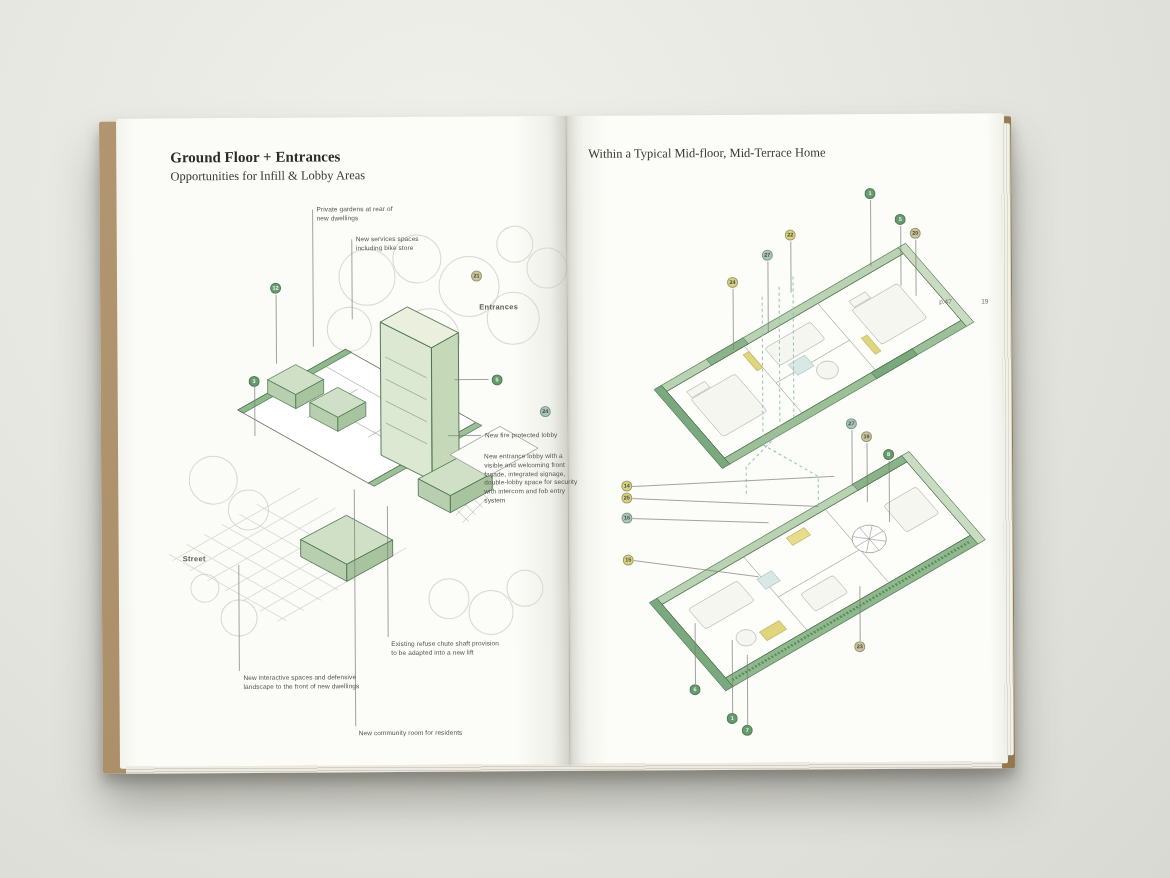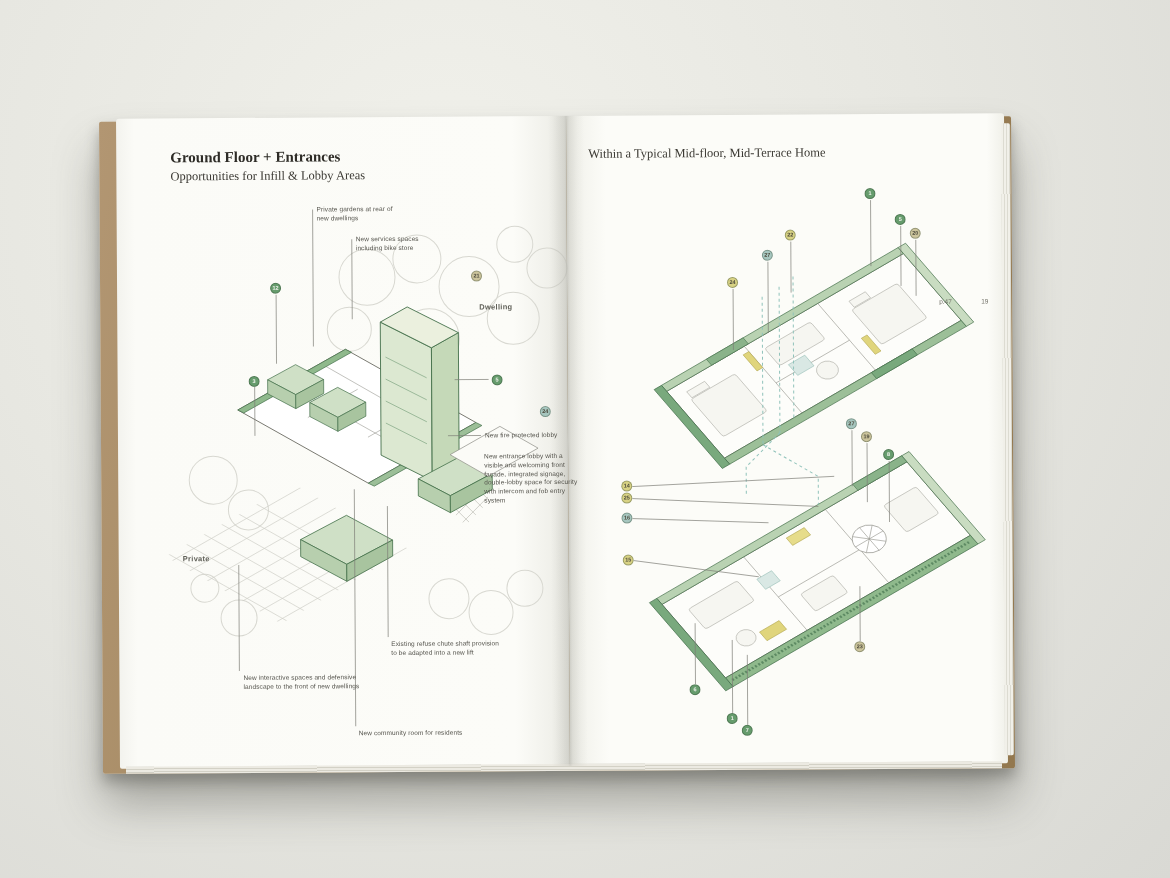--- a/index.html
+++ b/index.html
@@ -267,22 +267,22 @@
   </div>
 
   <div class="anno" style="left:200px;top:88px;width:86px;">Private gardens at rear of new dwellings</div>
   <div class="anno" style="left:239px;top:118px;width:86px;">New services spaces including bike store</div>
   <div class="anno" style="left:367px;top:315px;width:100px;">New fire protected lobby</div>
   <div class="anno" style="left:366px;top:336px;width:99px;">New entrance lobby with a visible and welcoming front façade, integrated signage, double-lobby space for security with intercom and fob entry system</div>
   <div class="anno" style="left:272px;top:523px;width:110px;">Existing refuse chute shaft provision to be adapted into a new lift</div>
   <div class="anno" style="left:124px;top:556px;width:128px;">New interactive spaces and defensive landscape to the front of new dwellings</div>
   <div class="anno" style="left:239px;top:612px;width:130px;">New community room for residents</div>
 
-  <div class="arealabel" style="left:362px;top:186px;">Dwelling</div>
-  <div class="arealabel" style="left:64px;top:436px;">Private</div>
+  <div class="arealabel" style="left:362px;top:186px;">Entrances</div>
+  <div class="arealabel" style="left:64px;top:436px;">Street</div>
 
   <div class="marker" style="left: 153px; top: 165px; background-color: rgb(102, 156, 109); color: rgb(242, 244, 238);">12</div>
   <div class="marker" style="left: 131px; top: 258px; background-color: rgb(102, 156, 109); color: rgb(242, 244, 238);">3</div>
   <div class="marker" style="left: 354px; top: 154px; background-color: rgb(204, 196, 156); color: rgb(76, 74, 60);">21</div>
   <div class="marker" style="left: 374px; top: 258px; background-color: rgb(102, 156, 109); color: rgb(242, 244, 238);">5</div>
   <div class="marker" style="left: 422px; top: 290px; background-color: rgb(166, 198, 191); color: rgb(76, 74, 60);">24</div>
 
   <div class="title" style="left:472px;top:30px;">
     <div class="t2">Within a Typical Mid-floor, Mid-Terrace Home</div>
   </div>

